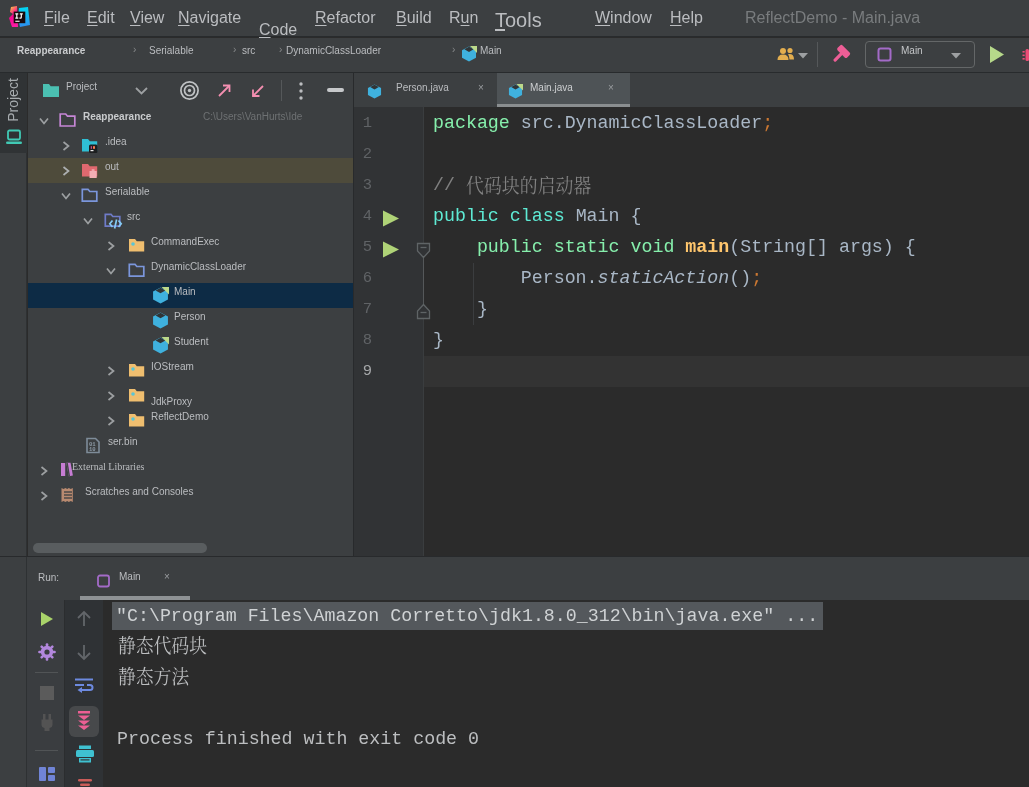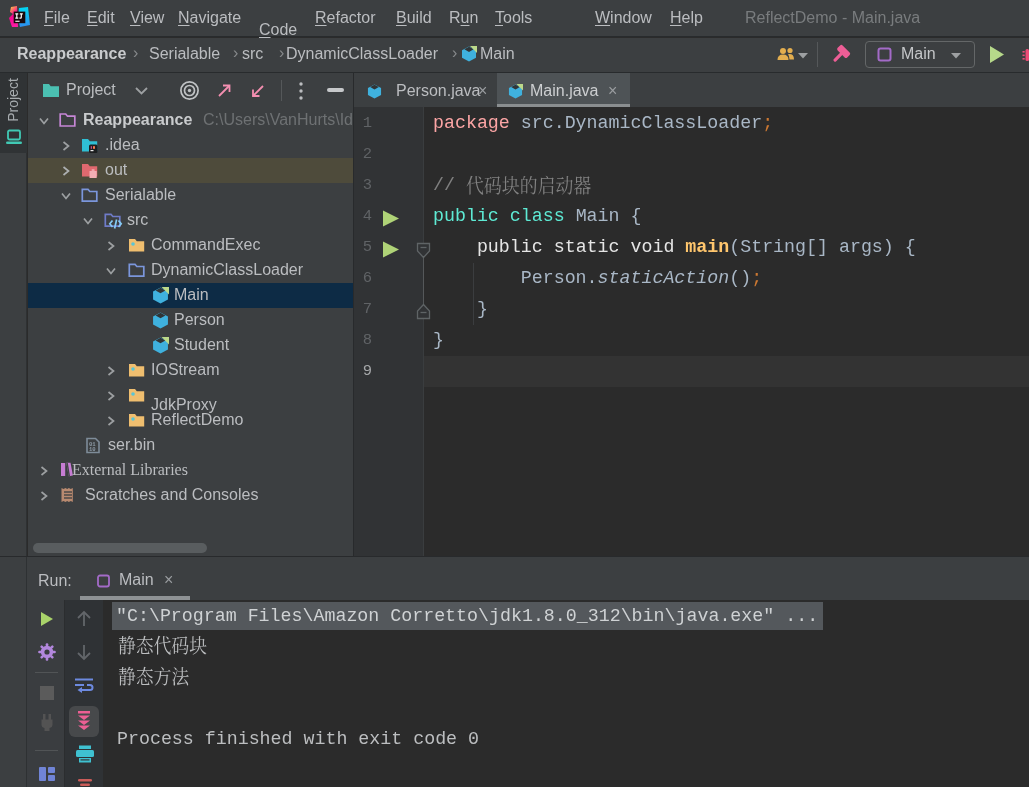--- a/index.html
+++ b/index.html
@@ -1,19 +1,19 @@
 <!DOCTYPE html>
 <html><head>
 <meta charset="utf-8">
 <style>
 * { margin:0; padding:0; box-sizing:border-box; }
 html,body { width:1029px; height:787px; background:#2B2B2B; overflow:hidden; }
 body { font-family:"Liberation Sans",sans-serif; position:relative; }
 .abs { position:absolute; }
-.ui { font-size:16px; color:#BBBDC0; white-space:nowrap; }
+.ui { font-size:10px; color:#BBBDC0; white-space:nowrap; }
 .mono { font-family:"Liberation Mono",monospace; white-space:pre; }
 u { text-decoration:underline; text-underline-offset:2px; }
 svg { display:block; }
 </style>
 </head>
 <body>
 
 <div class="abs" style="left:0;top:0;width:1029px;height:37px;background:#3C3F41;border-bottom:1px solid #282B2D;"></div>
 
 <svg class="abs" style="left:9px;top:6px;" width="21" height="22" viewBox="0 0 21 22">
@@ -36,21 +36,21 @@
 <path d="M10.8 7.3 h3 v1.1 h-0.9 v2.9 q0 1.5 -1.5 1.5 l-1 0 v-1.2 l0.7 0 q0.6 0 0.6 -0.6 v-2.6 h-0.9 z" fill="#FFF"></path>
 </svg>
 <div class="abs ui" style="left:44px;top:9px;font-size:16px;"><u>F</u>ile</div>
 <div class="abs ui" style="left:87px;top:9px;font-size:16px;"><u>E</u>dit</div>
 <div class="abs ui" style="left:130px;top:9px;font-size:16px;"><u>V</u>iew</div>
 <div class="abs ui" style="left:178px;top:9px;font-size:16px;"><u>N</u>avigate</div>
 <div class="abs ui" style="left:259px;top:9px;font-size:16px;margin-top:12px;"><u>C</u>ode</div>
 <div class="abs ui" style="left:315px;top:9px;font-size:16px;"><u>R</u>efactor</div>
 <div class="abs ui" style="left:396px;top:9px;font-size:16px;"><u>B</u>uild</div>
 <div class="abs ui" style="left:449px;top:9px;font-size:16px;">R<u>u</u>n</div>
-<div class="abs ui" style="left:495px;top:9px;font-size:16px;"><u>T</u>ools</div>
+<div class="abs ui" style="left:495px;top:9px;font-size:20px;"><u>T</u>ools</div>
 <div class="abs ui" style="left:550px;top:9px;font-size:21px;margin-top:44px;">VC<u>S</u></div>
 <div class="abs ui" style="left:595px;top:9px;font-size:16px;"><u>W</u>indow</div>
 <div class="abs ui" style="left:670px;top:9px;font-size:16px;"><u>H</u>elp</div>
 <div class="abs ui" style="left:745px;top:9px;font-size:16px;color:#797C7E;">ReflectDemo - Main.java</div>
 
 <div class="abs" style="left:0;top:38px;width:1029px;height:35px;background:#3C3F41;border-bottom:1px solid #282B2D;"></div>
 <div class="abs ui" style="left:17px;top:45px;font-weight:bold;color:#C9CBCD;">Reappearance</div>
 <div class="abs ui" style="left:133px;top:44px;color:#87898B;">›</div>
 <div class="abs ui" style="left:149px;top:45px;">Serialable</div>
 <div class="abs ui" style="left:233px;top:44px;color:#87898B;">›</div>
@@ -339,25 +339,25 @@
 <path d="M1.5 1.5 H13.5 V9 L7.5 15.5 L1.5 9 Z" fill="#313335" stroke="#5F6466" stroke-width="1.3"></path>
 <line x1="4.5" y1="5.5" x2="10.5" y2="5.5" stroke="#5F6466" stroke-width="1.3"></line>
 </svg>
 <svg class="abs" style="left:416px;top:303px;" width="15" height="17" viewBox="0 0 15 17">
 <path d="M1.5 15.5 H13.5 V8 L7.5 1.5 L1.5 8 Z" fill="#313335" stroke="#5F6466" stroke-width="1.3"></path>
 <line x1="4.5" y1="9.5" x2="10.5" y2="9.5" stroke="#5F6466" stroke-width="1.3"></line>
 </svg>
 
 <div class="abs" style="left:473px;top:263px;width:1px;height:62px;background:#3B3D3F;"></div>
 
-<div class="abs mono" id="code" style="left:433px;top:108px;font-size:18.3px;line-height:31px;color:#A9B7C6;"><span style="color:#fca5a5">package</span> src.DynamicClassLoader<span style="color:#CC7832">;</span>
+<div class="abs mono" id="code" style="left:433px;top:108px;font-size:18.3px;line-height:31px;color:#A9B7C6;"><span style="color:#86efac">package</span> src.DynamicClassLoader<span style="color:#CC7832">;</span>
 
 <span style="color:#808080">// </span>
 <span style="color:#5eead4">public class </span>Main {
-    <span style="color:#e5e5e5">public static void </span><b style="color:#FFC66D;font-weight:bold">main</b>(String[] args) {
+    <span style="color:#86efac">public static void </span><b style="color:#FFC66D;font-weight:bold">main</b>(String[] args) {
         Person.<i>staticAction</i>()<span style="color:#CC7832">;</span>
     }
 }</div>
 <div class="abs" style="left:466px;top:175px;">
     <svg width="125.3" height="20.5" viewBox="0 0 7000 1000" preserveAspectRatio="none" style="overflow:visible">
       <g transform="translate(0,880) scale(1,-1)" fill="#828282">
         <path d="M692 801 681 793C722 761 774 706 793 664C864 625 905 762 692 801ZM529 826C529 717 535 612 550 514L306 487L316 459L554 486C591 262 673 77 828 -32C877 -68 939 -96 962 -63C971 -52 968 -36 937 2L954 152L942 155C929 115 909 65 896 41C888 22 881 22 863 36C723 126 651 299 621 493L936 529C950 530 960 537 961 549C925 573 866 610 866 610L824 545L616 522C605 607 600 696 601 784C626 788 635 800 637 812ZM273 838C218 645 124 449 34 327L49 318C99 366 147 424 191 490V-78H204C230 -78 256 -61 257 -56V539C275 542 285 548 289 557L243 574C280 639 313 710 341 783C364 782 376 791 380 803Z"></path>
         <path transform="translate(1000,0)" d="M751 255 707 198H406L414 168H805C819 168 829 173 831 184C801 214 751 255 751 255ZM621 662 526 686C521 612 501 465 486 378C472 374 457 367 446 360L517 305L549 339H867C858 146 838 32 811 8C801 0 793 -2 776 -2C757 -2 695 3 658 6L657 -11C690 -17 725 -25 737 -35C751 -45 755 -62 755 -79C793 -79 828 -69 852 -47C894 -8 919 115 928 332C948 334 960 339 967 347L894 408L858 368H812C827 485 841 650 847 738C867 740 884 745 891 754L812 817L779 778H444L453 749H787C780 646 766 491 748 368H545C560 450 577 570 583 642C607 641 617 651 621 662ZM197 101V411H322V101ZM367 795 321 738H44L52 709H194C165 540 113 365 31 232L46 221C80 262 110 307 137 354V-41H147C177 -41 197 -25 197 -19V72H322V3H332C352 3 382 16 383 22V400C403 404 419 411 425 419L347 479L312 441H209L185 451C220 532 246 618 263 709H425C439 709 449 714 452 725C419 755 367 795 367 795Z"></path>
         <path transform="translate(2000,0)" d="M332 615 290 556H241V780C267 784 276 793 278 807L177 818V556H34L42 527H177V172C114 159 62 149 31 144L72 55C82 58 91 66 94 78C237 132 343 178 416 211L413 225L241 186V527H383C397 527 407 532 409 543C381 573 332 615 332 615ZM895 406 852 349H828V620C848 624 864 631 871 639L793 701L755 661H611V797C637 800 645 810 647 824L546 835V661H366L375 631H546V514C546 457 543 402 534 349H290L298 319H529C496 162 408 29 197 -62L206 -78C454 6 555 150 592 319H598C626 193 696 25 902 -75C909 -38 930 -26 964 -21L966 -10C745 76 655 205 619 319H946C959 319 969 324 972 335C943 366 895 406 895 406ZM598 349C607 402 611 457 611 513V631H765V349Z"></path>
         <path transform="translate(3000,0)" d="M545 455 534 448C584 395 644 308 655 240C728 184 786 347 545 455ZM333 813 228 837C219 784 202 712 190 661H157L90 693V-47H101C129 -47 152 -32 152 -24V58H361V-18H370C393 -18 423 -1 424 6V619C444 623 461 631 467 639L388 701L351 661H224C247 701 276 753 296 792C316 792 329 799 333 813ZM361 631V381H152V631ZM152 352H361V87H152ZM706 807 603 837C570 683 507 530 443 431L457 421C512 476 561 549 603 632H847C840 290 825 62 788 25C777 14 769 11 749 11C726 11 654 18 608 23L607 5C648 -2 691 -14 706 -25C721 -36 726 -55 726 -76C774 -76 814 -62 841 -28C889 30 906 253 913 623C936 625 948 630 956 639L877 706L836 661H617C636 701 653 744 668 787C690 786 702 796 706 807Z"></path>

